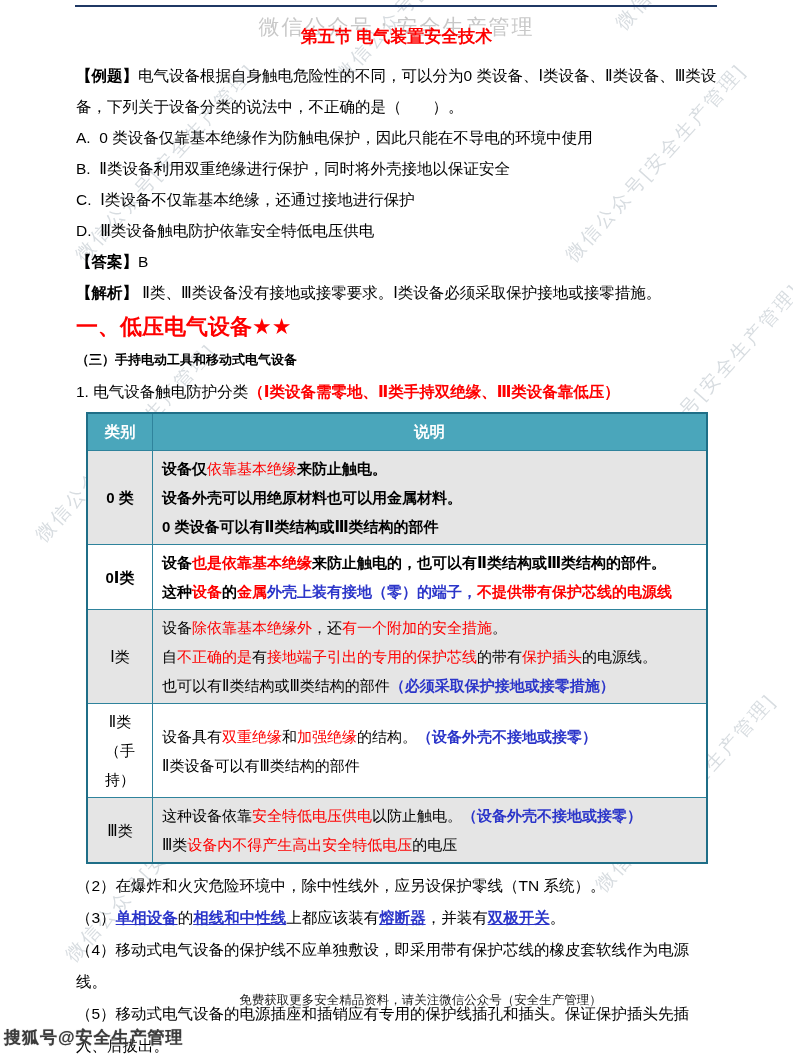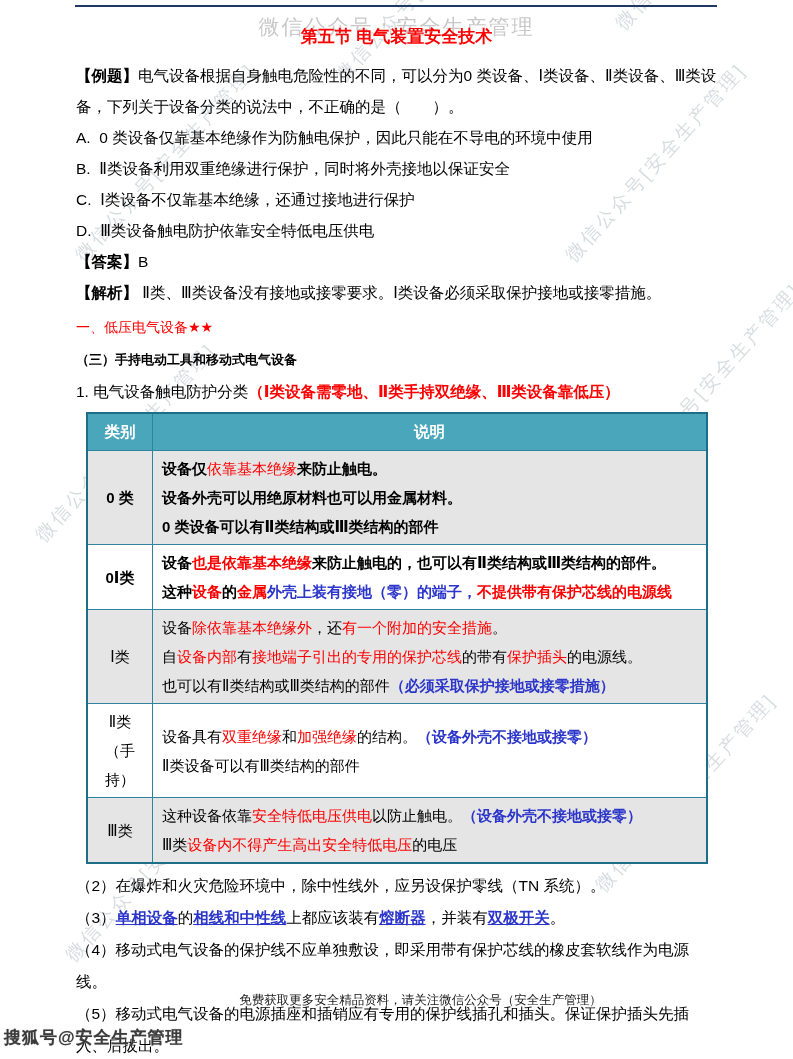--- a/index.html
+++ b/index.html
@@ -12,21 +12,21 @@
   .top-rule{position:absolute;top:5px;left:75px;width:642px;height:2px;background:#1f3864;z-index:3;}
   .wm-top{position:absolute;top:13px;left:0;width:100%;text-align:center;
     font-size:21px;color:#c8c8c8;letter-spacing:2px;z-index:1;}
   .wm-diag{position:absolute;z-index:0;color:rgba(150,162,173,0.38);font-size:19px;
     letter-spacing:3px;white-space:nowrap;transform:rotate(-48deg);transform-origin:left top;}
   .doc-title{margin:25px 0 0;text-align:center;color:#fe0000;font-weight:bold;font-size:17px;position:relative;z-index:2;}
   .para{font-size:15.5px;line-height:31px;margin:0;}
   .q-stem{margin-top:12px;}
   .bold{font-weight:bold;}
   .opt{margin-top:0;}
-  .h1-red{color:#fe0000;font-weight:normal;font-size:14px;line-height:30px;margin:4px 0 0;}
+  .h1-red{color:#fe0000;font-weight:bold;font-size:22px;line-height:30px;margin:4px 0 0;}
   .h2-black{font-weight:bold;font-size:13px;line-height:32px;margin:2px 0 0;}
   .item1{font-size:15.5px;line-height:31px;margin:0;}
   .redbold{color:#fe0000;font-weight:bold;}
   table.cls{border-collapse:collapse;width:622px;margin:5px 0 0 10px;font-size:15px;
     border:2px solid #1f6e87;}
   table.cls th{background:#4aa6bb;color:#fff;font-weight:bold;font-size:15.5px;
     height:34px;border:1px solid #2f839c;}
   table.cls td{border:1px solid #2f839c;padding:3px 9px;vertical-align:middle;background:#fff;}
   table.cls td.cat{width:56px;text-align:center;padding:3px 3px;}
   table.cls tr.shade td{background:#e5e5e5;}
@@ -104,21 +104,21 @@
             <div class="dline"><span style="font-weight: bold;">设备</span><span style="color: rgb(254, 0, 0); font-weight: bold;">也是依靠基本绝缘</span><span style="font-weight: bold;">来防止触电的，也可以有Ⅱ类结构或Ⅲ类结构的部件。</span></div>
             <div class="dline"><span style="font-weight: bold;">这种</span><span style="color: rgb(254, 0, 0); font-weight: bold;">设备</span><span style="font-weight: bold;">的</span><span style="color: rgb(254, 0, 0); font-weight: bold;">金属</span><span style="color: rgb(43, 53, 201); font-weight: bold;">外壳上装有接地（零）的端子，</span><span style="color: rgb(254, 0, 0); font-weight: bold;">不提供带有保护芯线的电源线</span></div>
           </td>
         </tr>
         <tr class="shade">
           <td class="cat">
             <div>Ⅰ类</div>
           </td>
           <td class="desc">
             <div class="dline"><span>设备</span><span style="color: rgb(254, 0, 0); text-align: right;">除依靠基本绝缘外</span><span>，还</span><span style="color: rgb(254, 0, 0);">有一个附加的安全措施</span><span>。</span></div>
-            <div class="dline"><span>自</span><span style="color: rgb(254, 0, 0);">设备内部</span><span>有</span><span style="color: rgb(254, 0, 0);">接地端子引出的专用的保护芯线</span><span>的带有</span><span style="color: rgb(254, 0, 0);">保护插头</span><span>的电源线。</span></div>
+            <div class="dline"><span>自</span><span style="color: rgb(254, 0, 0);">不正确的是</span><span>有</span><span style="color: rgb(254, 0, 0);">接地端子引出的专用的保护芯线</span><span>的带有</span><span style="color: rgb(254, 0, 0);">保护插头</span><span>的电源线。</span></div>
             <div class="dline"><span>也可以有Ⅱ类结构或Ⅲ类结构的部件</span><span style="color: rgb(43, 53, 201); font-weight: bold; text-align: right;">（必须采取保护接地或接零措施）</span></div>
           </td>
         </tr>
         <tr>
           <td class="cat">
             <div>Ⅱ类</div>
             <div>（手持）</div>
           </td>
           <td class="desc">
             <div class="dline"><span>设备具有</span><span style="color: rgb(254, 0, 0);">双重绝缘</span><span>和</span><span style="color: rgb(254, 0, 0);">加强绝缘</span><span>的结构。</span><span style="color: rgb(43, 53, 201); font-weight: bold;">（设备外壳不接地或接零）</span></div>

